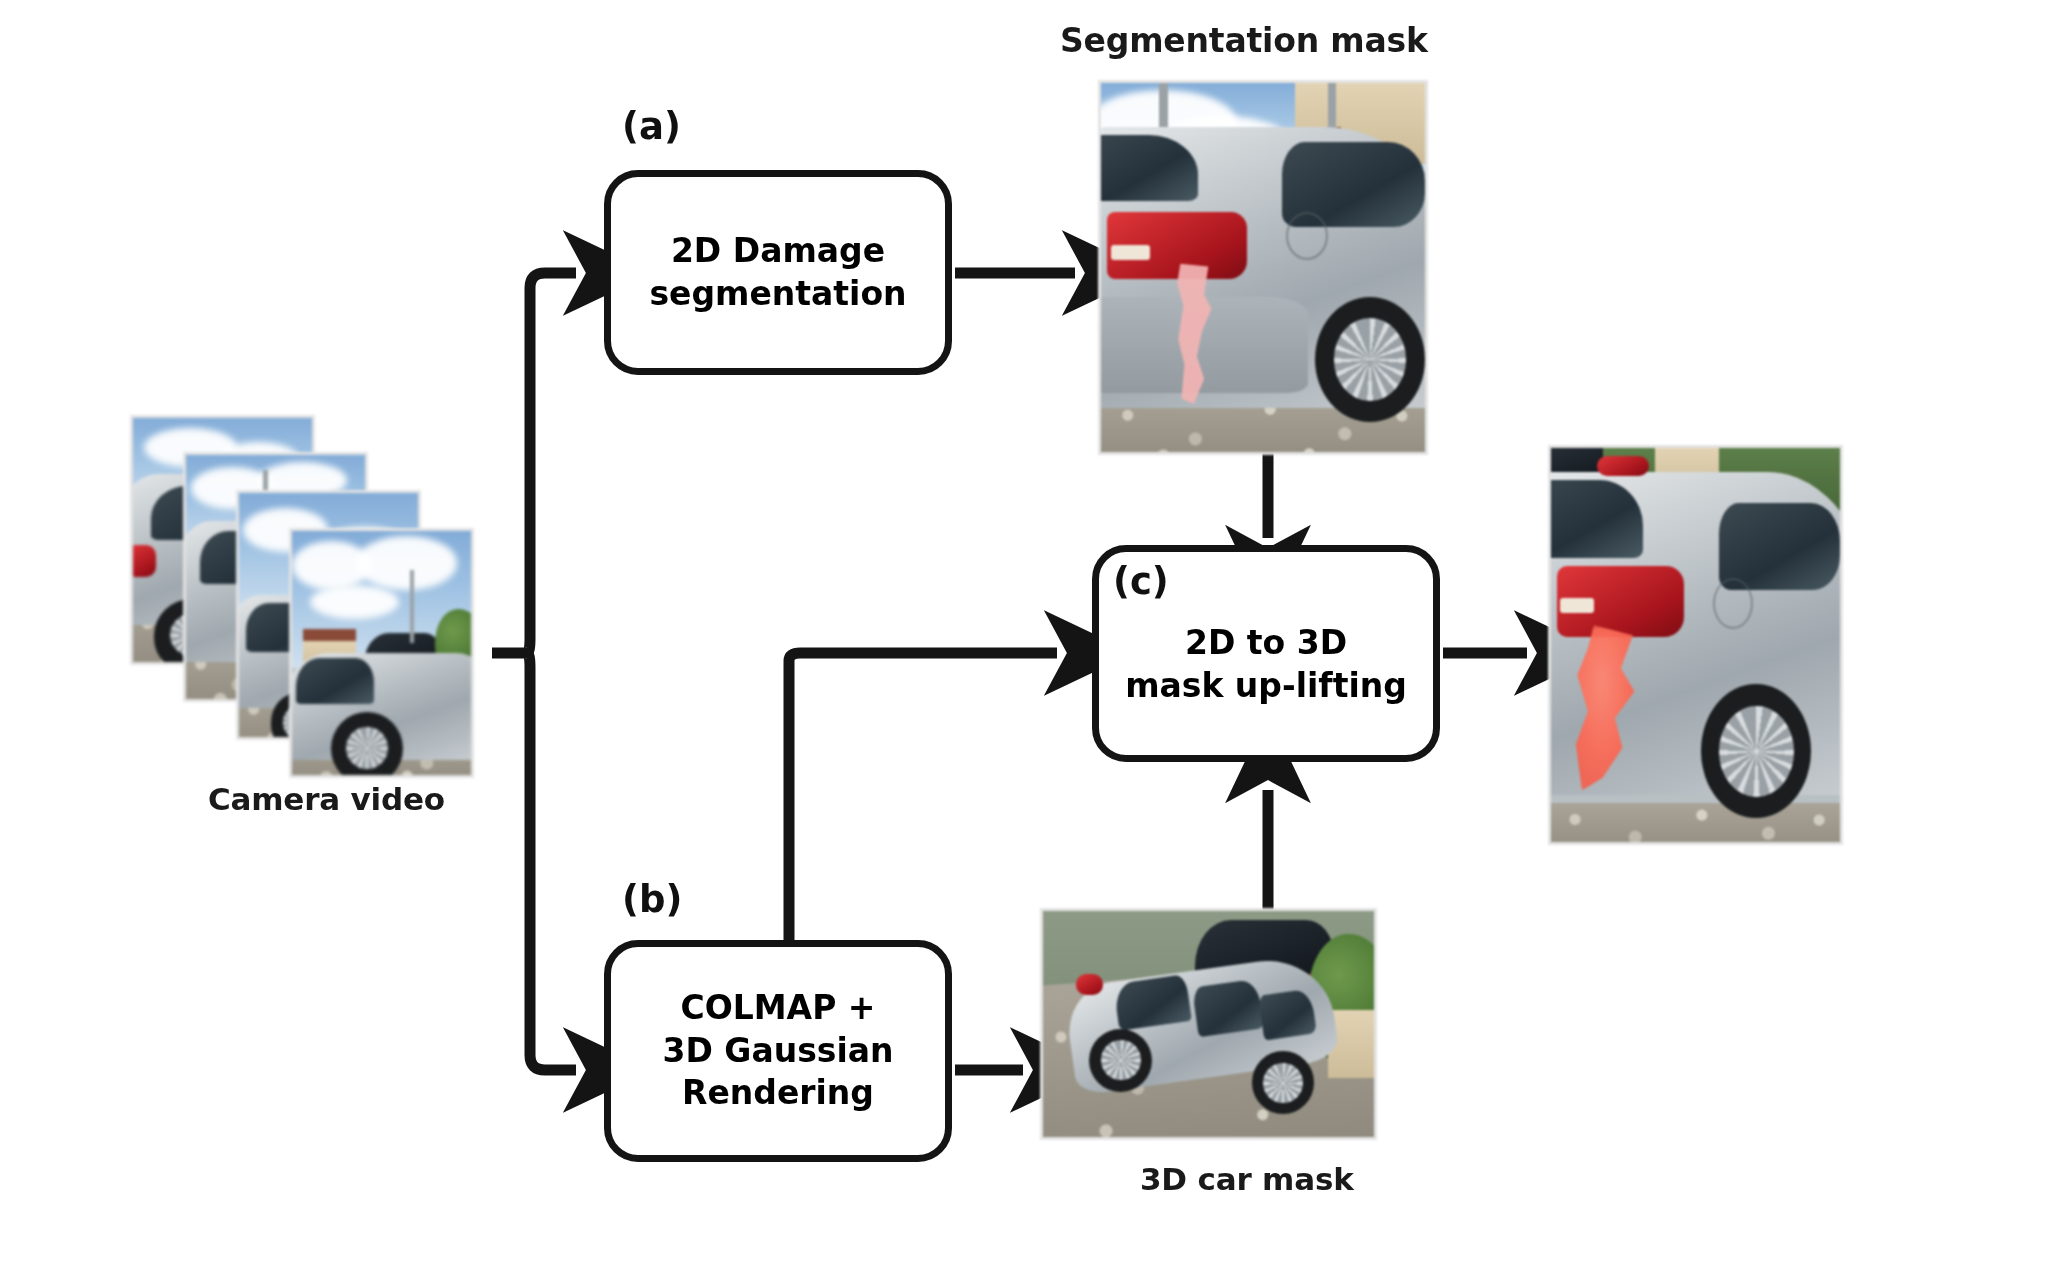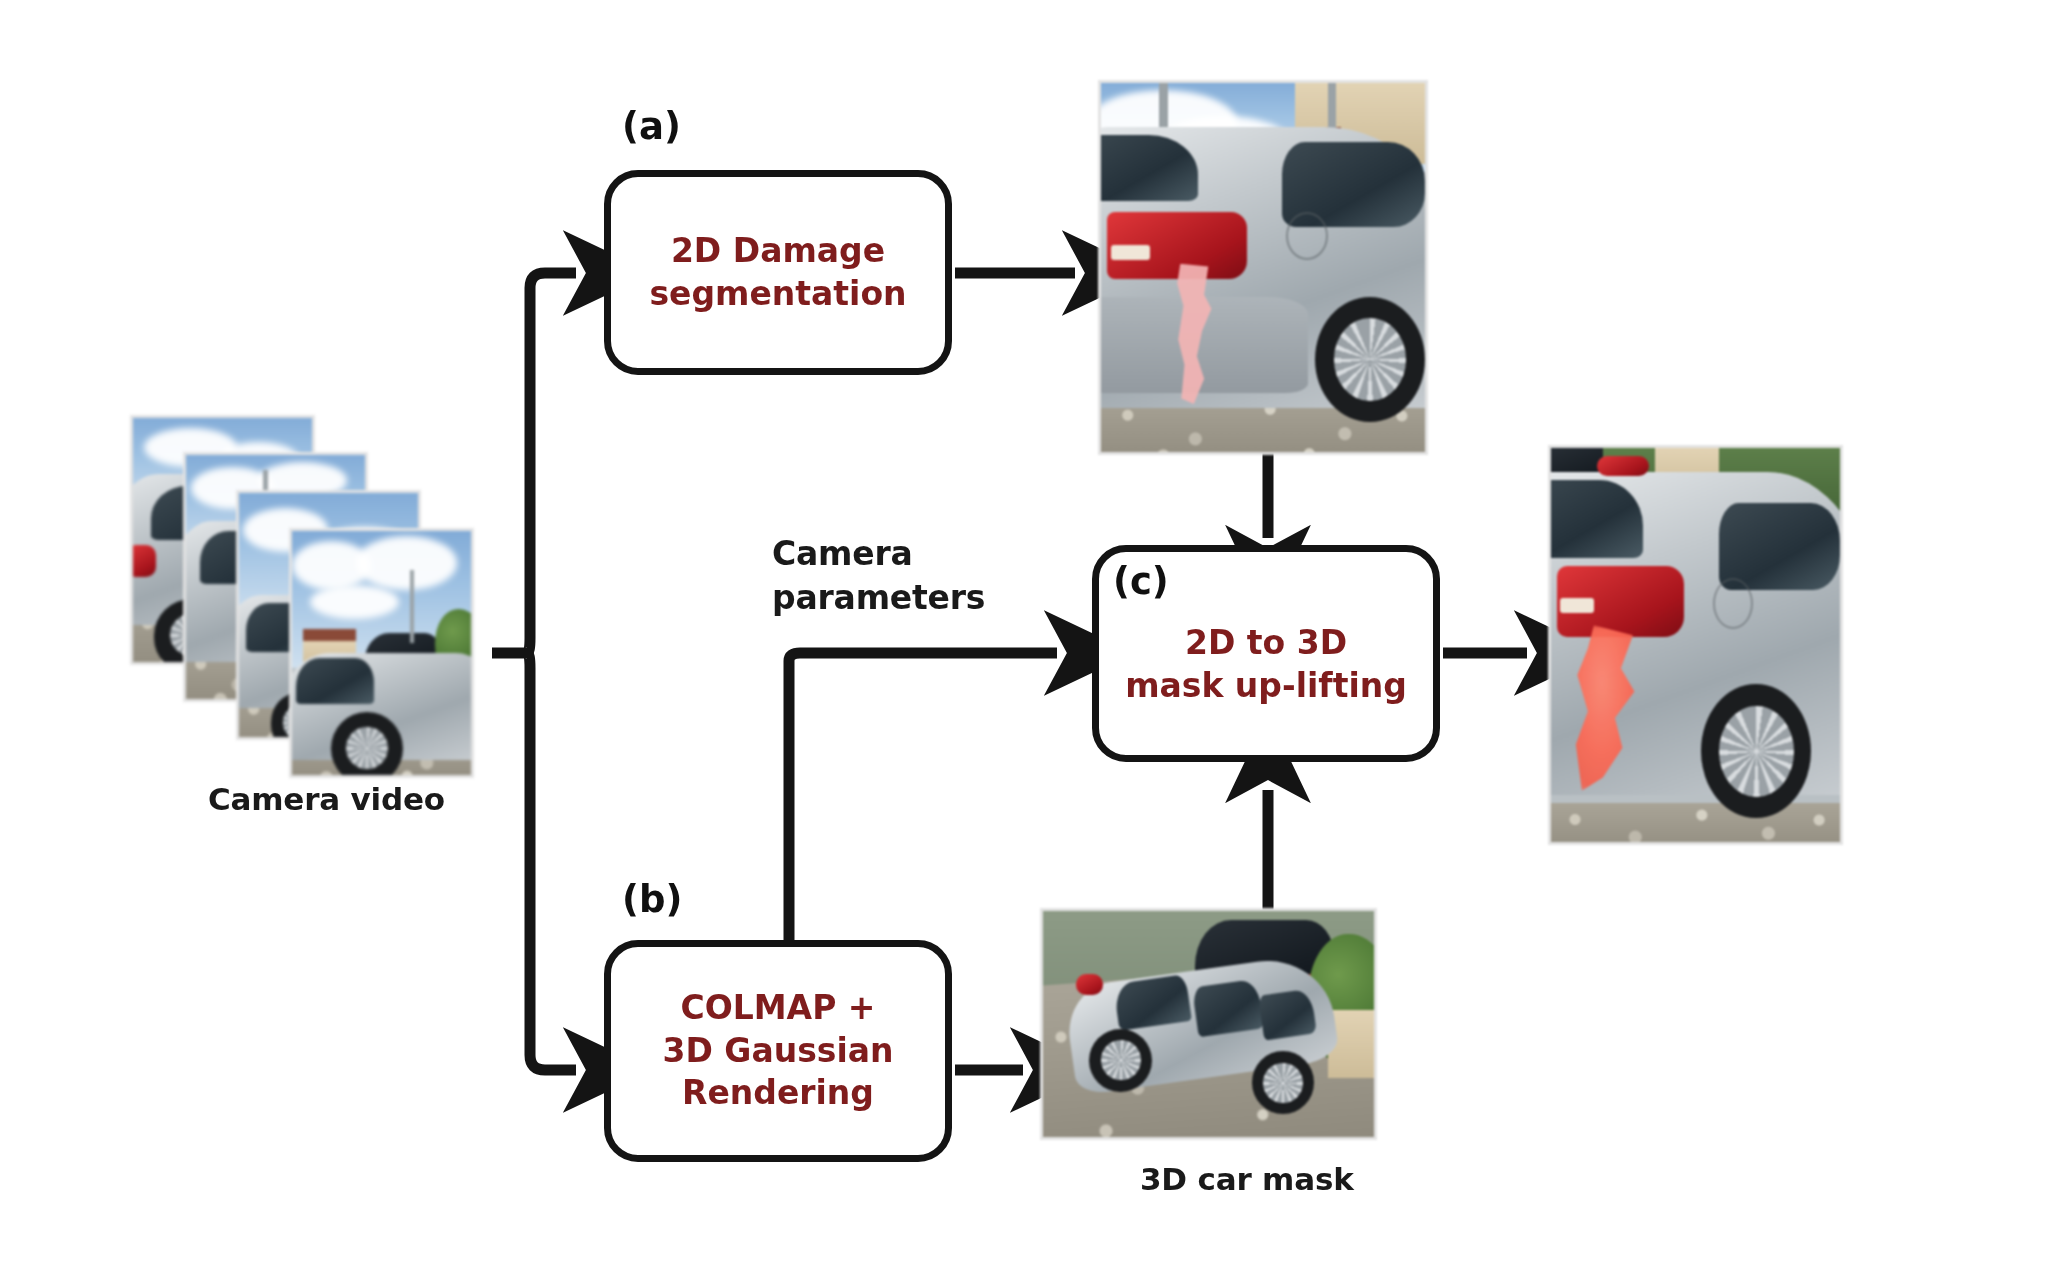--- a/index.html
+++ b/index.html
@@ -33,21 +33,21 @@
     position: absolute;
     border: 7px solid #141414;
     border-radius: 34px;
     background: #ffffff;
     display: flex;
     align-items: center;
     justify-content: center;
     text-align: center;
     font-weight: 700;
     font-size: 33px;
-    color: #7f1d1d;
+    color: #000000;
     line-height: 1.30;
     z-index: 6;
   }
   .pbox .ptext { padding: 0 8px; white-space: pre-line; }
 
   .steplabel {
     position: absolute;
     font-weight: 700;
     font-size: 37px;
     color: #101010;
@@ -187,22 +187,20 @@
 3D Gaussian
 Rendering</span>
   </div>
 
   <div class="pbox" style="left:1092px; top:545px; width:348px; height:217px;">
     <span class="ptext" style="padding-top:22px;">2D to 3D
 mask up-lifting</span>
   </div>
   <div class="steplabel" style="left:1113px; top:560px;">(c)</div>
 
-  <div class="lbl caption" style="left:772px; top:532px; font-size:33px; white-space:pre-line; text-align:left; line-height:1.32;">Camera
-parameters</div>
 
   <div class="photo blurwrap2" style="left:130px; top:415px; width:185px; height:250px;">
     <div class="inner">
       <div class="sky" style="height:42%"></div>
       <div class="cloud" style="left:6%;  top:4%;  width:52%; height:16%"></div>
       <div class="cloud" style="left:48%; top:10%; width:44%; height:13%"></div>
       <div class="house" style="left:62%; top:20%; width:42%; height:24%"></div>
       <div class="roof" style="left:58%; top:16%; width:48%; height:7%"></div>
       <div class="ground" style="height:28%"></div>
       <div class="carbody" style="left:-14%; top:23%; width:108%; height:62%; border-radius:26% 18% 5% 5% / 54% 34% 6% 6%;"></div>
@@ -263,20 +261,21 @@
       <div class="ground" style="height:20%"></div>
       <div class="carbody" style="left:-6%; top:50%; width:116%; height:44%; border-radius:24% 16% 6% 6% / 52% 30% 8% 8%;"></div>
       <div class="glass" style="left:2%; top:52%; width:44%; height:19%; border-radius:30% 24% 6% 6% / 62% 52% 8% 8%;"></div>
       <div class="wheel" style="left:22%; top:74%; width:40%; height:30%; border-radius:50%;">
         <div class="rim" style="width:58%; height:58%"></div>
       </div>
     </div>
   </div>
   <div class="lbl caption" style="left:208px; top:782px;">Camera video</div>
 
+  <div class="lbl title" style="left:1060px; top:22px;">Segmentation mask</div>
   <div class="photo blurwrap" style="left:1098px; top:80px; width:330px; height:375px;">
     <div class="inner">
       <div class="sky" style="height:26%"></div>
       <div class="cloud" style="left:-4%; top:2%; width:46%; height:18%"></div>
       <div class="cloud" style="left:18%; top:9%; width:40%; height:14%"></div>
       <div class="house" style="left:60%; top:0%;  width:52%; height:22%"></div>
       <div class="roof" style="left:18%; top:12%; width:56%; height:6%"></div>
       <div class="pole" style="left:18%; top:0%;  width:2.8%; height:22%"></div>
       <div class="pole" style="left:70%; top:0%;  width:2.4%; height:20%"></div>
       <div class="ground" style="height:20%"></div>

